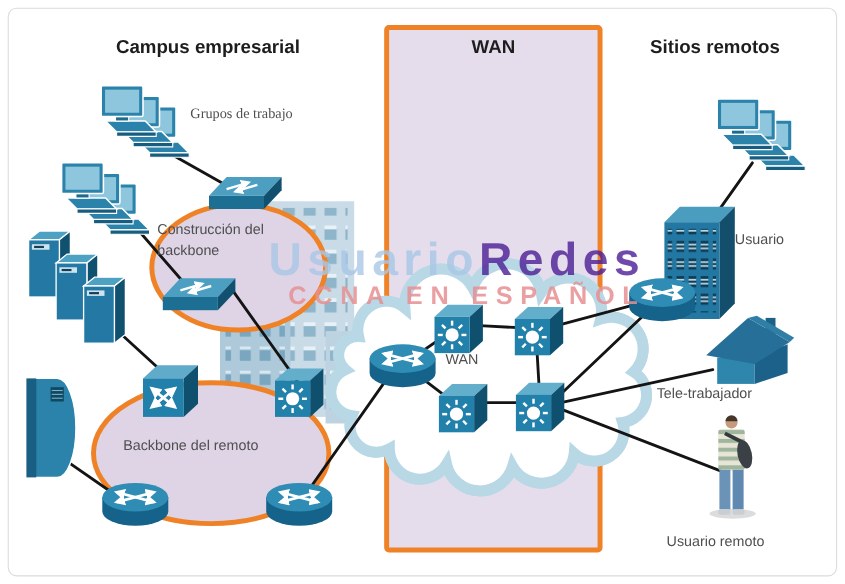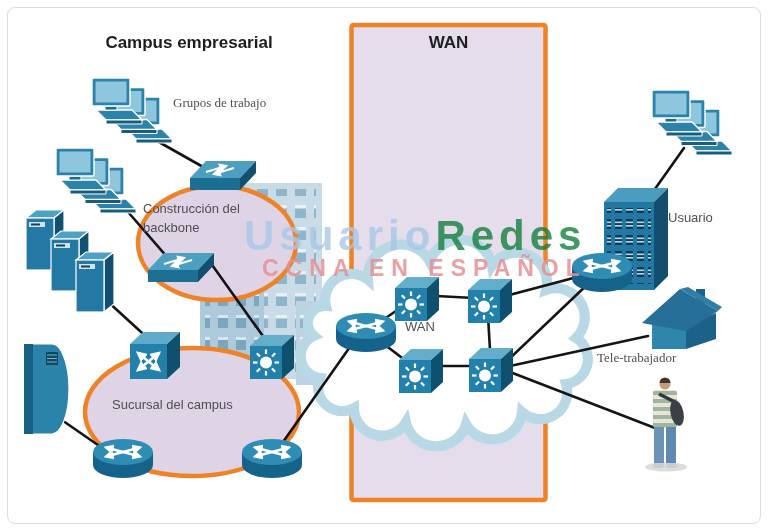--- a/index.html
+++ b/index.html
@@ -18,21 +18,21 @@
   }
   .lbl{
     position:absolute;font-size:13px;color:#4f4f4f;white-space:nowrap;
   }
   .lbl.center{text-align:left;}
   #wm-big{
     position:absolute;left:244px;top:212px;font-size:42px;font-weight:bold;
     letter-spacing:5px;opacity:.8;white-space:nowrap;pointer-events:none;
   }
   #wm-big .b{color:#a9c7e6;}
-  #wm-big .o{color:#15803d;}
+  #wm-big .o{color:#4c1d95;}
   #wm-small{
     position:absolute;left:262px;top:255px;font-size:23px;font-weight:bold;
     letter-spacing:7px;color:#e79093;opacity:.85;white-space:nowrap;pointer-events:none;
   }
 </style>
 </head>
 <body>
 
 <div id="canvas">
 
@@ -232,26 +232,28 @@
     <use href="#d-bldg-branch" x="604" y="186"></use>
     <use href="#d-router" x="570" y="250"></use>
     <use href="#d-house" x="638" y="281"></use>
     <use href="#d-person" x="640" y="375"></use>
   </svg>
 
   <div id="frame"></div>
 
   <div class="title" style="left:94px;top:33px;width:190px;">Campus empresarial</div>
   <div class="title" style="left:352px;top:33px;width:193px;">WAN</div>
+  <div class="title" style="left:575px;top:33px;width:150px;">Sitios remotos</div>
 
   <div class="lbl" style="left:173px;top:95px;font-family:Liberation Serif, serif;">Grupos de trabajo</div>
   <div class="lbl center" style="left:143px;top:199px;width:150px;line-height:19px;">
     <span>Construcción del</span><br>
     <span>backbone</span>
   </div>
-  <div class="lbl center" style="left:112px;top:397px;width:160px;">Sucursal del campus</div>
+  <div class="lbl center" style="left:112px;top:397px;width:160px;">Backbone del remoto</div>
   <div class="lbl center" style="left:405px;top:319px;width:70px;">WAN</div>
   <div class="lbl" style="left:668px;top:210px;">Usuario</div>
-  <div class="lbl center" style="left:597px;top:350px;width:120px;font-family:Liberation Serif, serif;">Tele-trabajador</div>
+  <div class="lbl center" style="left:597px;top:350px;width:120px;">Tele-trabajador</div>
+  <div class="lbl center" style="left:606px;top:484px;width:120px;">Usuario remoto</div>
 
   <div id="wm-big"><span class="b">Usuario</span><span class="o">Redes</span></div>
   <div id="wm-small">CCNA EN ESPAÑOL</div>
 </div>
 
 </body></html>

